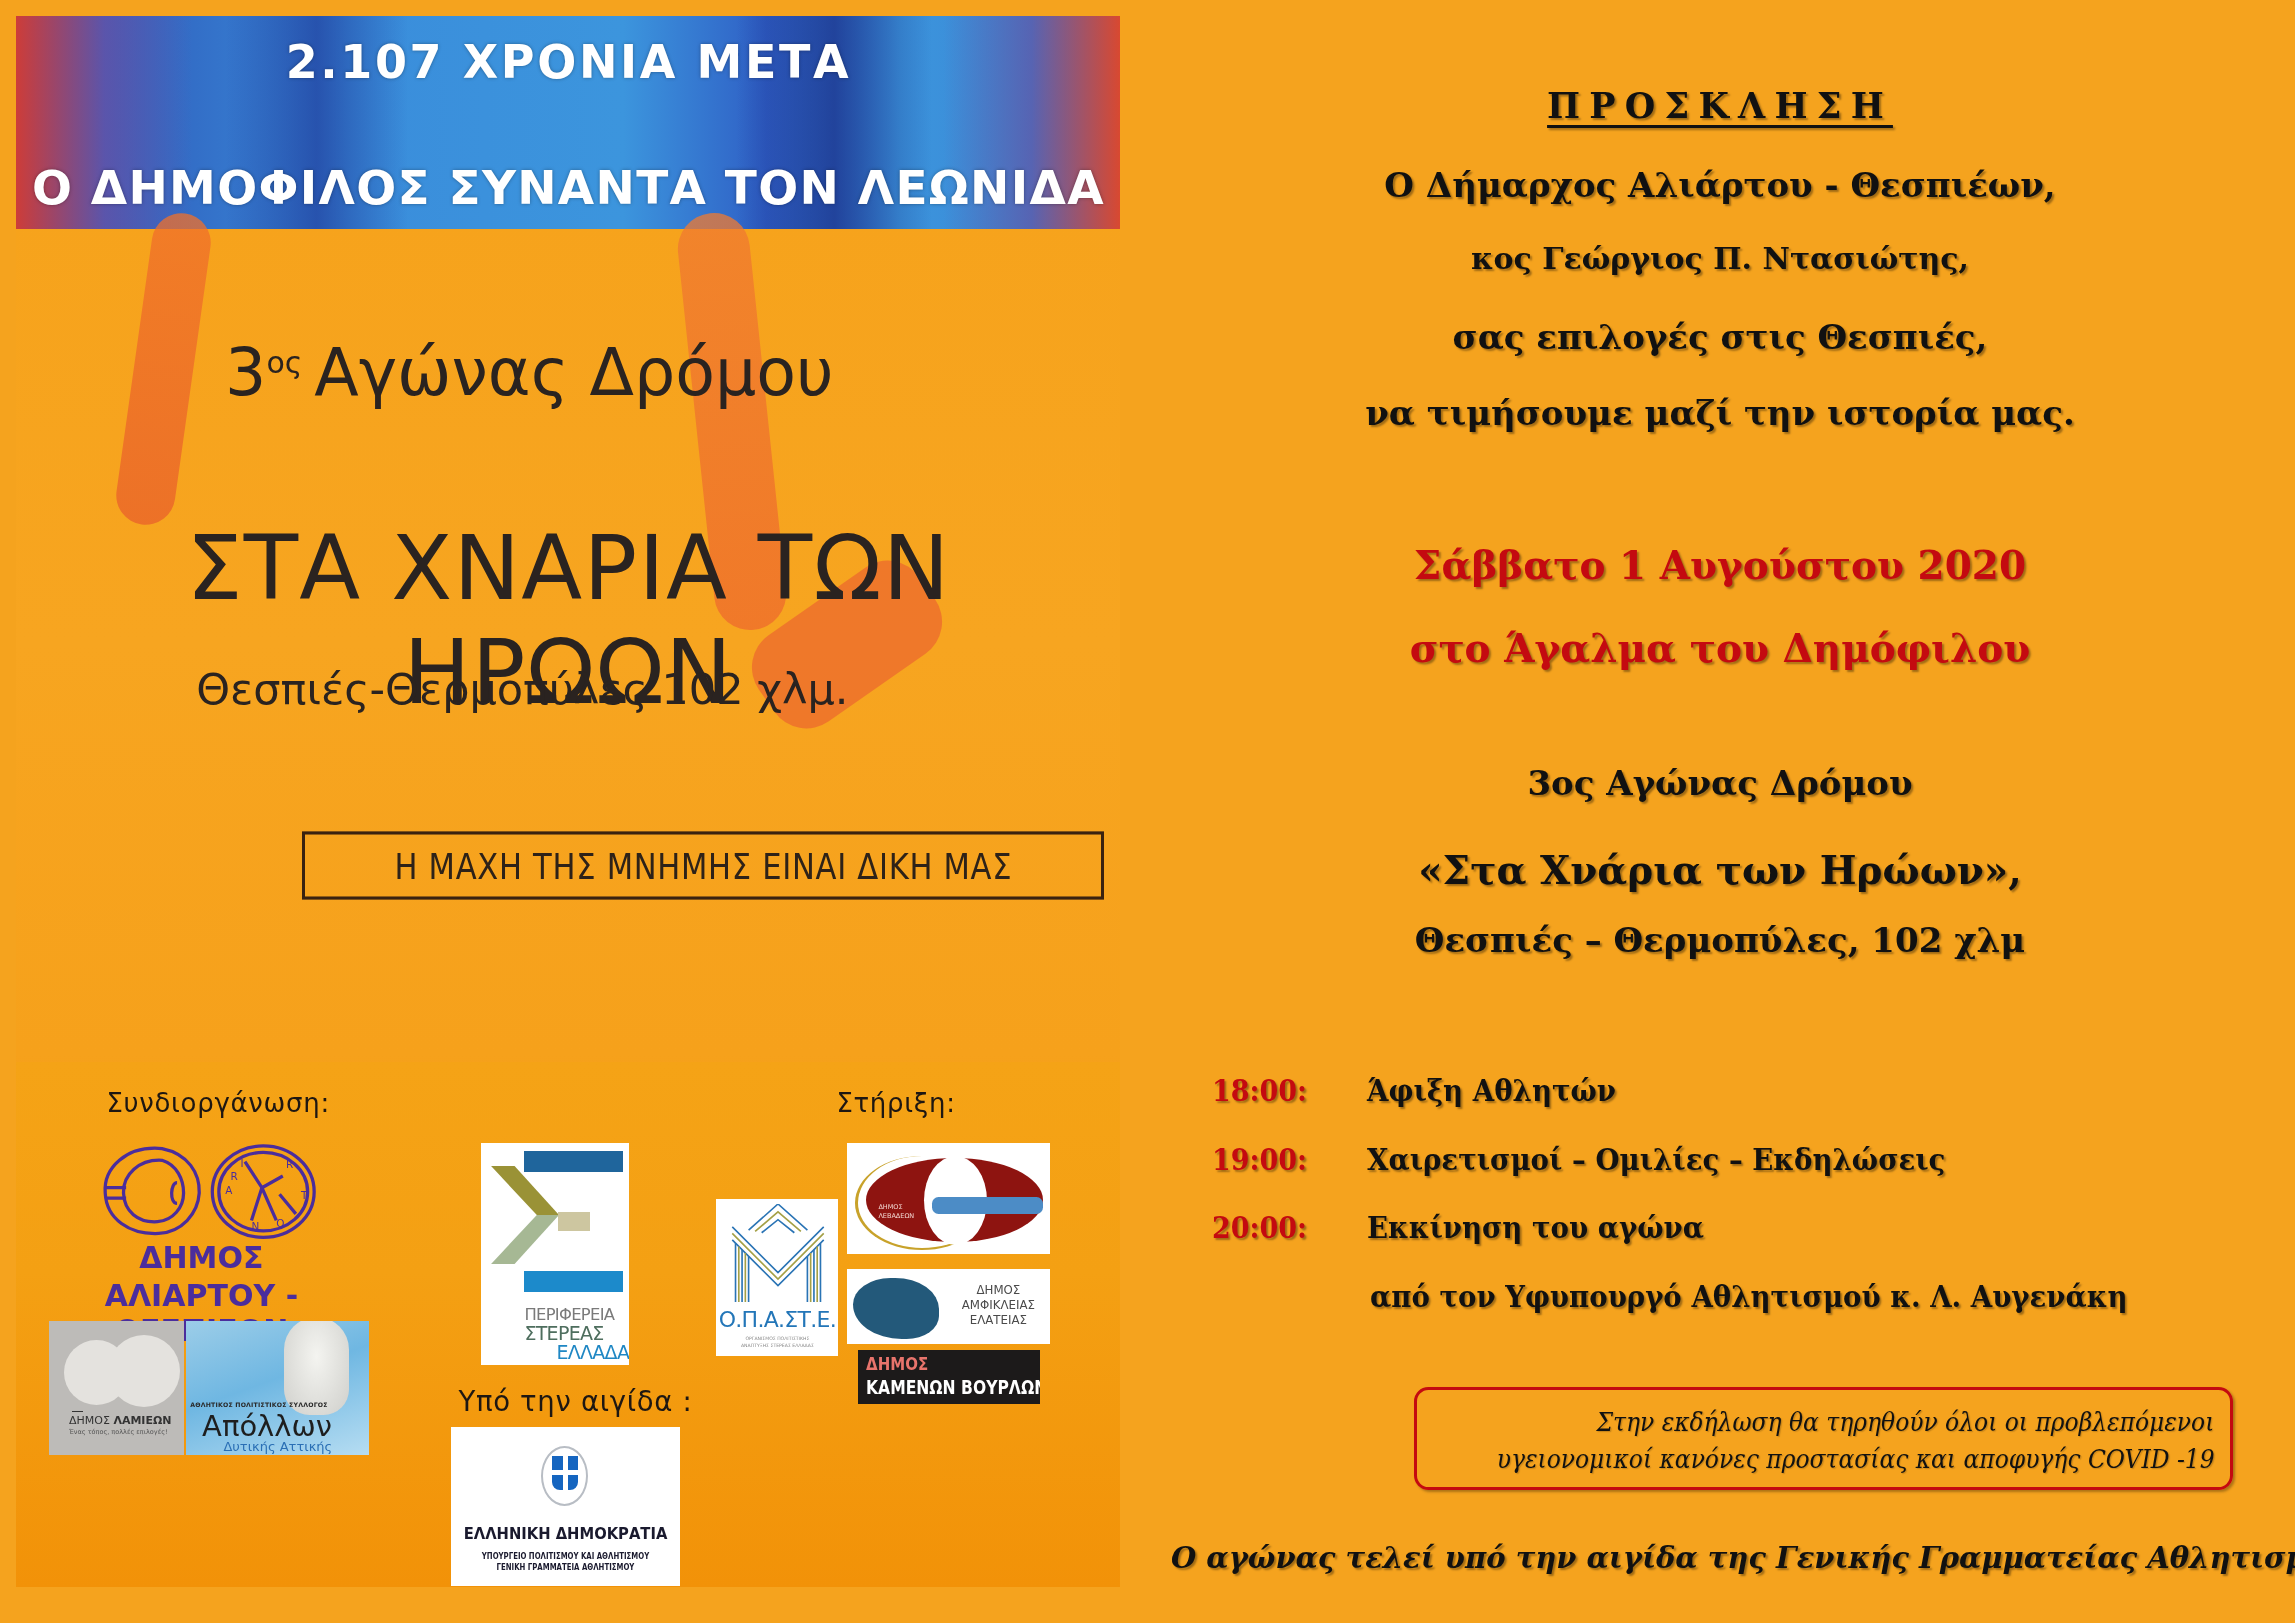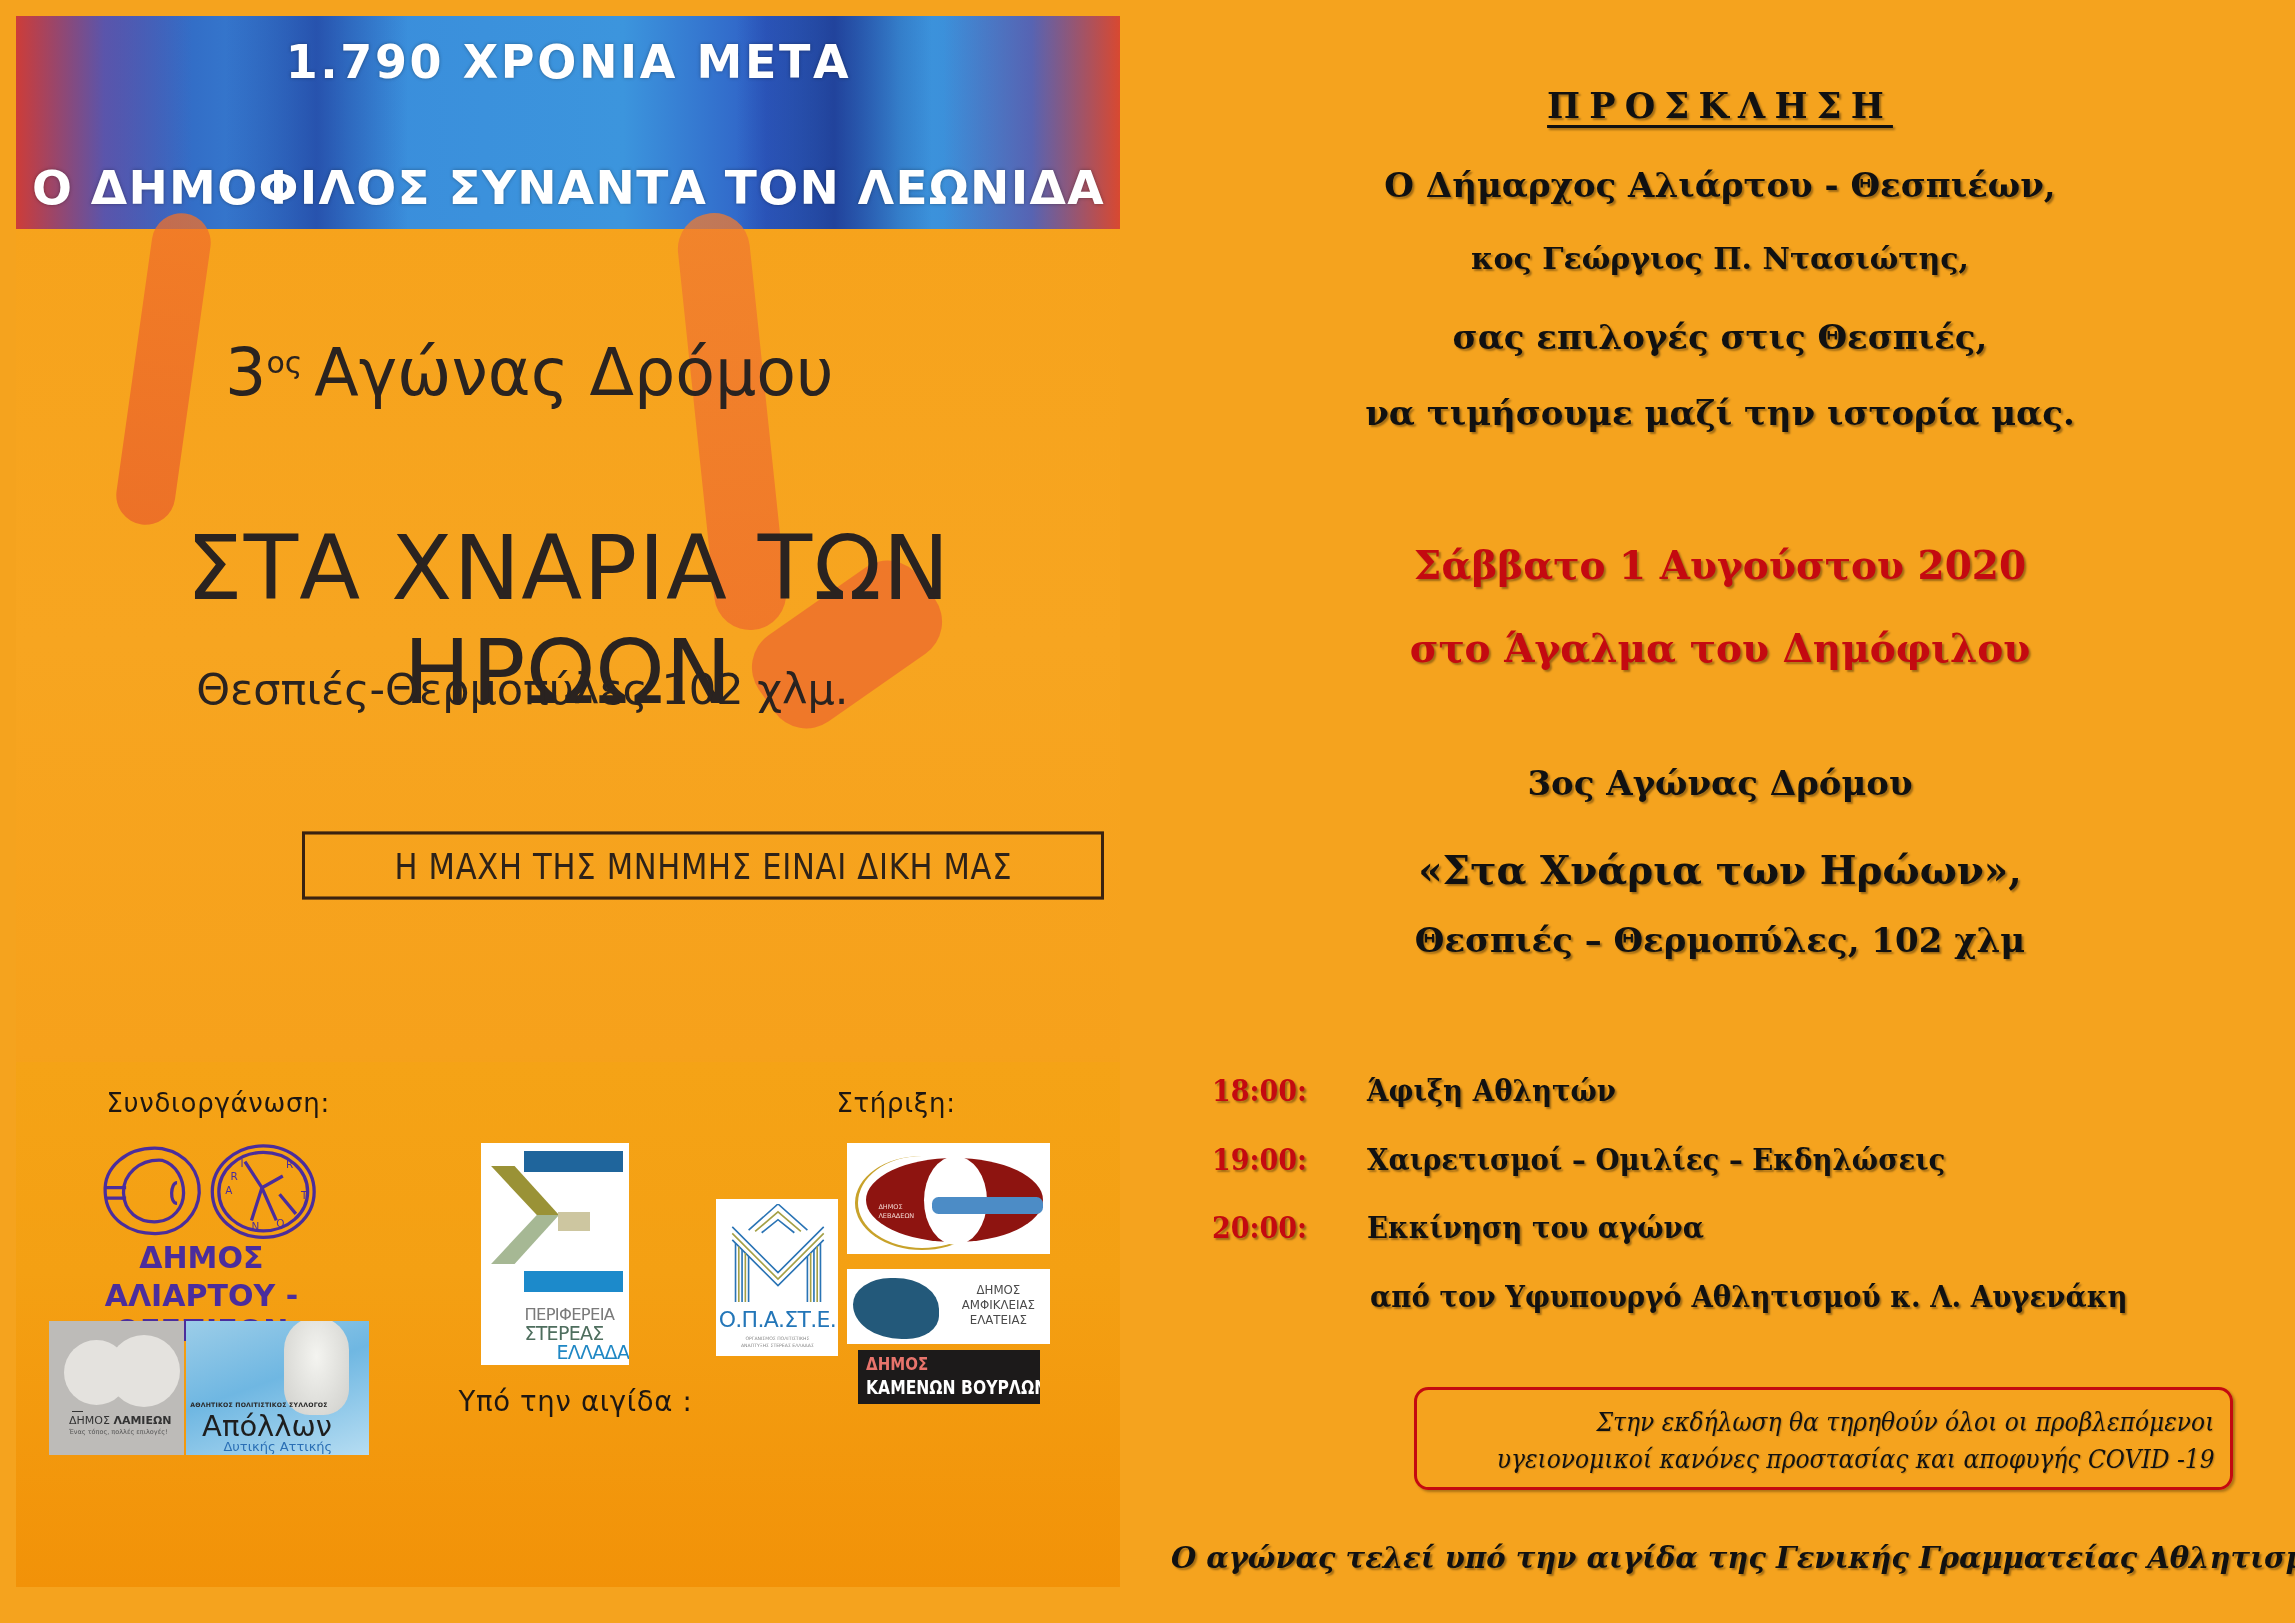--- a/index.html
+++ b/index.html
@@ -182,21 +182,21 @@
     font-size:29px; color:#111; text-shadow:2px 2px 2px rgba(0,0,0,.35); white-space:nowrap;
   }
 </style>
 </head>
 <body>
 
 <div id="poster">
   <div id="banner">
     <div class="shade1"></div>
     <div class="shade2"></div>
-    <div id="banner-l1" class="banner-line">1.790 ΧΡΟΝΙΑ ΜΕΤΑ</div>
+    <div id="banner-l1" class="banner-line">2.107 ΧΡΟΝΙΑ ΜΕΤΑ</div>
     <div id="banner-l2" class="banner-line">Ο ΔΗΜΟΦΙΛΟΣ ΣΥΝΑΝΤΑ ΤΟΝ ΛΕΩΝΙΔΑ</div>
   </div>
 
   <div id="leg1" class="leg"></div>
   <div id="leg2" class="leg"></div>
   <div id="shoe2" class="leg"></div>
 
   <div id="race-edition" class="poster-title">
     <span>3</span><sup>ος</sup><span>Αγώνας Δρόμου</span>
   </div>
@@ -302,20 +302,29 @@
       </div>
     </div>
 
     <div id="vourla" class="logo-box">
       <div id="vourla-t1">ΔΗΜΟΣ</div>
       <div id="vourla-t2">ΚΑΜΕΝΩΝ ΒΟΥΡΛΩΝ</div>
     </div>
 
     <div class="sp-label" style="left:442px; top:323px; font-size:27.5px;">Υπό την αιγίδα :</div>
 
+    <div id="hellenic" class="logo-box">
+      <div id="coat"></div>
+      <div id="shield"></div>
+      <div id="hellenic-t1">ΕΛΛΗΝΙΚΗ ΔΗΜΟΚΡΑΤΙΑ</div>
+      <div id="hellenic-t2">
+        <div>ΥΠΟΥΡΓΕΙΟ ΠΟΛΙΤΙΣΜΟΥ ΚΑΙ ΑΘΛΗΤΙΣΜΟΥ</div>
+        <div>ΓΕΝΙΚΗ ΓΡΑΜΜΑΤΕΙΑ ΑΘΛΗΤΙΣΜΟΥ</div>
+      </div>
+    </div>
   </div>
 </div>
 
 <div id="inv-title" class="rt">ΠΡΟΣΚΛΗΣΗ</div>
 <div id="inv-l1" class="rt">Ο Δήμαρχος Αλιάρτου - Θεσπιέων,</div>
 <div id="inv-l2" class="rt">κος Γεώργιος Π. Ντασιώτης,</div>
 <div id="inv-l3" class="rt">σας επιλογές στις Θεσπιές,</div>
 <div id="inv-l4" class="rt">να τιμήσουμε μαζί την ιστορία μας.</div>
 
 <div id="date-line" class="rt red">Σάββατο 1 Αυγούστου 2020</div>

